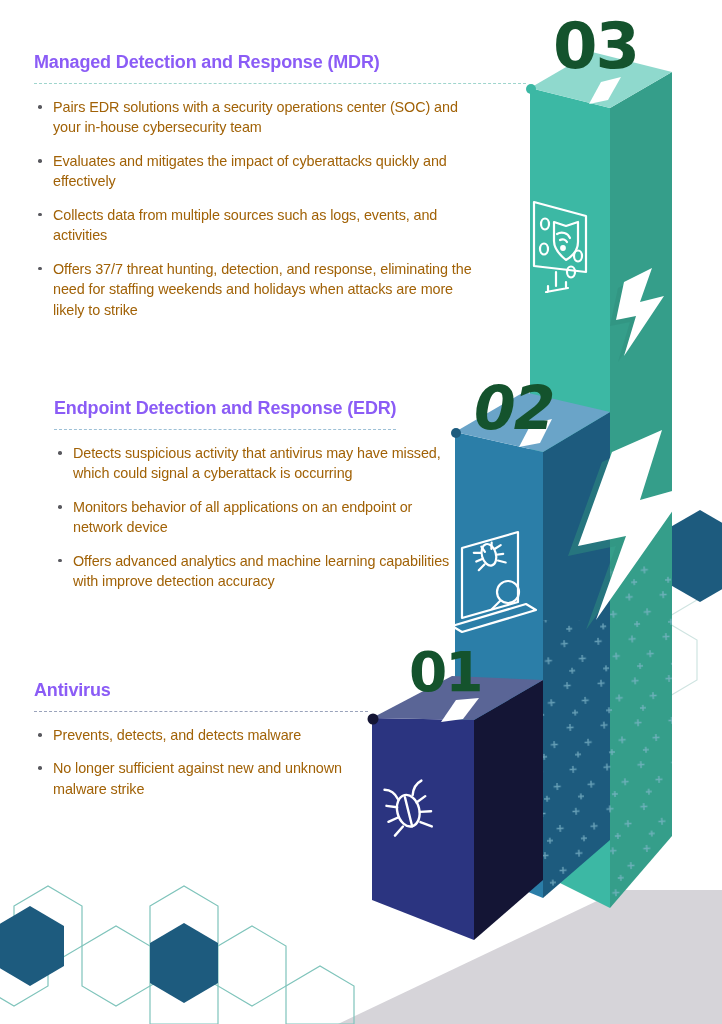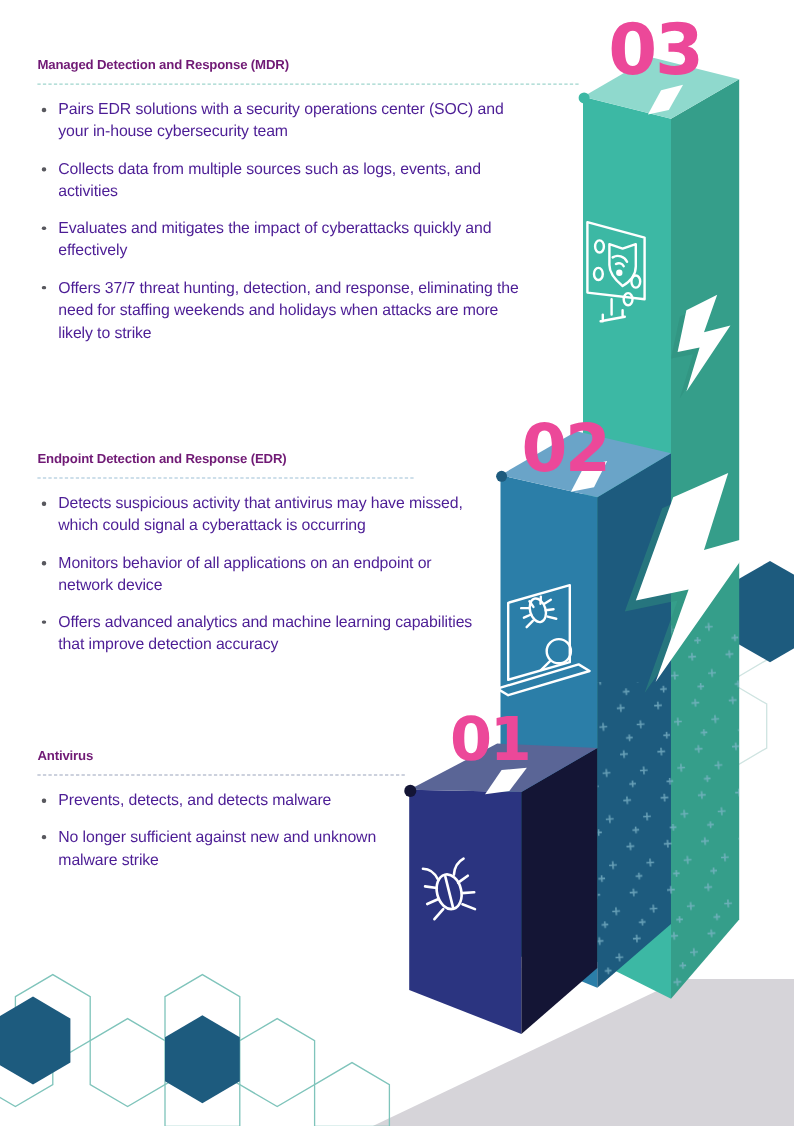--- a/index.html
+++ b/index.html
@@ -16,71 +16,71 @@
   .layer { position:absolute; left:0; top:0; width:722px; height:1024px; }
   .layer.bg { z-index:1; }
   .layer.bars { z-index:2; }
   .layer.deco { z-index:3; }
 
   
   .text-col { position:absolute; z-index:6; left:0; top:0; width:500px; }
 
   .section { position:absolute; left:34px; }
   .sec-title {
-    font-size:12px;
+    font-size:18px;
     font-weight:bold;
-    color:#701a75;
+    color:#8b5cf6;
     letter-spacing:-0.15px;
     white-space:nowrap;
   }
   .rule { height:0; border-top:1.5px dashed #9fd5cd; margin-top:10px; }
   .rule.navy { border-top-color:#9aa3bb; }
   .rule.blue { border-top-color:#9dc0d6; }
 
   ul.bullets { list-style:none; margin-top:13px; }
   ul.bullets li {
     position:relative;
     padding-left:19px;
     margin-bottom:13px;
     font-size:14.4px;
     line-height:1.42;
-    color:#4c1d95;
+    color:#a16207;
     letter-spacing:-0.1px;
   }
   ul.bullets li:before {
     content:"";
     position:absolute;
     left:4px; top:8px;
     width:3.6px; height:3.6px;
     border-radius:50%;
     background:#58585e;
   }
 
   
   #sec-mdr { top:52px;  width:450px; }
-  #sec-edr { top:410px; width:410px; }
+  #sec-edr { top:398px; width:410px;margin-left:20px; }
   #sec-av  { top:680px; width:350px; }
 
   
   #rule-mdr { width:492px; }
   #rule-edr { width:342px; }
   #rule-av  { width:334px; }
 
   
   .num {
     position:absolute;
     z-index:5;
     font-family:"DejaVu Sans", sans-serif;
     font-weight:bold;
-    color:#ec4899;
+    color:#14532d;
     letter-spacing:-2px;
     line-height:1;
   }
   #num-03 { left:553px; top:14px;  font-size:64px; }
-  #num-02 { left:474px; top:378px; font-size:60px; }
+  #num-02 { left:474px; top:378px; font-size:60px;font-style:italic; }
   #num-01 { left:409px; top:645px; font-size:55px;text-align:right; }
 </style>
 </head>
 <body>
 
 <div id="stage">
 
   <svg class="layer bg" viewBox="0 0 722 1024">
 
     <polygon points="338,1024 620,890 722,890 722,1024" fill="#d6d4d9"></polygon>
@@ -210,33 +210,33 @@
   <div class="num" id="num-02">02</div>
   <div class="num" id="num-01">01</div>
 
   <div class="text-col">
 
     <div class="section" id="sec-mdr">
       <div class="sec-title">Managed Detection and Response (MDR)</div>
       <div class="rule" id="rule-mdr"></div>
       <ul class="bullets">
         <li>Pairs EDR solutions with a security operations center (SOC) and your in-house cybersecurity team</li>
+        <li>Evaluates and mitigates the impact of cyberattacks quickly and effectively</li>
         <li>Collects data from multiple sources such as logs, events, and activities</li>
-        <li>Evaluates and mitigates the impact of cyberattacks quickly and effectively</li>
         <li>Offers 37/7 threat hunting, detection, and response, eliminating the need for staffing weekends and holidays when attacks are more likely to strike</li>
       </ul>
     </div>
 
     <div class="section" id="sec-edr">
       <div class="sec-title">Endpoint Detection and Response (EDR)</div>
       <div class="rule blue" id="rule-edr"></div>
       <ul class="bullets">
         <li>Detects suspicious activity that antivirus may have missed, which could signal a cyberattack is occurring</li>
         <li>Monitors behavior of all applications on an endpoint or network device</li>
-        <li>Offers advanced analytics and machine learning capabilities that improve detection accuracy</li>
+        <li>Offers advanced analytics and machine learning capabilities with improve detection accuracy</li>
       </ul>
     </div>
 
     <div class="section" id="sec-av">
       <div class="sec-title">Antivirus</div>
       <div class="rule navy" id="rule-av"></div>
       <ul class="bullets">
         <li>Prevents, detects, and detects malware</li>
         <li>No longer sufficient against new and unknown malware strike</li>
       </ul>

